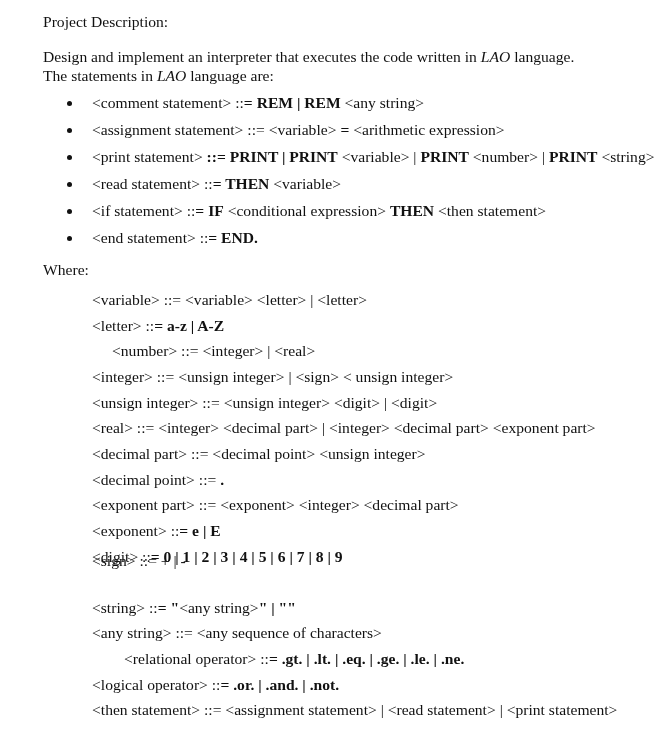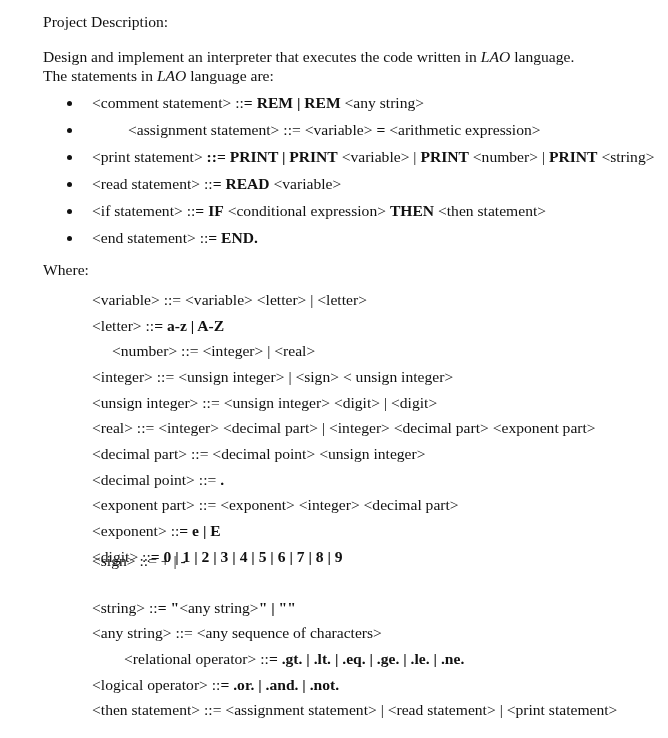--- a/index.html
+++ b/index.html
@@ -25,25 +25,25 @@
 
 <div class="line" style="left:43px; top:12px;">Project Description:</div>
 
 <div class="line" style="left:43px; top:47px;" id="intro1"><span class="seg">Design and implement an interpreter that executes the code written in </span><span class="seg i">LAO</span><span class="seg"> language.</span></div>
 <div class="line" style="left:43px; top:66px;" id="intro2"><span class="seg">The statements in </span><span class="seg i">LAO</span><span class="seg"> language are:</span></div>
 
 <div id="statements">
     <div class="bullet" style="left: 67px; top: 101px;"></div>
     <div class="line" style="left: 92px; top: 93px;"><span class="seg">&lt;comment statement&gt; ::</span><span class="seg b">= REM | REM</span><span class="seg"> &lt;any string&gt;</span></div>
     <div class="bullet" style="left: 67px; top: 128px;"></div>
-    <div class="line" style="left: 92px; top: 120px; margin-left: 36px;"><span class="seg">&lt;assignment statement&gt; ::= &lt;variable&gt; </span><span class="seg b">=</span><span class="seg"> &lt;arithmetic expression&gt;</span></div>
+    <div class="line" style="left: 92px; top: 120px;"><span class="seg">&lt;assignment statement&gt; ::= &lt;variable&gt; </span><span class="seg b">=</span><span class="seg"> &lt;arithmetic expression&gt;</span></div>
     <div class="bullet" style="left: 67px; top: 155px;"></div>
     <div class="line" style="left: 92px; top: 147px;"><span class="seg">&lt;print statement&gt; </span><span class="seg b">::= PRINT | PRINT</span><span class="seg"> &lt;variable&gt; | </span><span class="seg b">PRINT</span><span class="seg"> &lt;number&gt; | </span><span class="seg b">PRINT</span><span class="seg"> &lt;string&gt;</span></div>
     <div class="bullet" style="left: 67px; top: 182px;"></div>
-    <div class="line" style="left: 92px; top: 174px;"><span class="seg">&lt;read statement&gt; ::</span><span class="seg b">= READ</span><span class="seg"> &lt;variable&gt;</span></div>
+    <div class="line" style="left: 92px; top: 174px;"><span class="seg">&lt;read statement&gt; ::</span><span class="seg b">= THEN</span><span class="seg"> &lt;variable&gt;</span></div>
     <div class="bullet" style="left: 67px; top: 209px;"></div>
     <div class="line" style="left: 92px; top: 201px;"><span class="seg">&lt;if statement&gt; ::</span><span class="seg b">= IF</span><span class="seg"> &lt;conditional expression&gt; </span><span class="seg b">THEN</span><span class="seg"> &lt;then statement&gt;</span></div>
     <div class="bullet" style="left: 67px; top: 236px;"></div>
     <div class="line" style="left: 92px; top: 228px;"><span class="seg">&lt;end statement&gt; ::</span><span class="seg b">= END.</span></div>
   </div>
 
 <div class="line" style="left:43px; top:260px;">Where:</div>
 
 <div id="definitions">
     <div class="line" style="left: 92px; top: 290px;"><span class="seg">&lt;variable&gt; ::= &lt;variable&gt; &lt;letter&gt; | &lt;letter&gt;</span></div>

